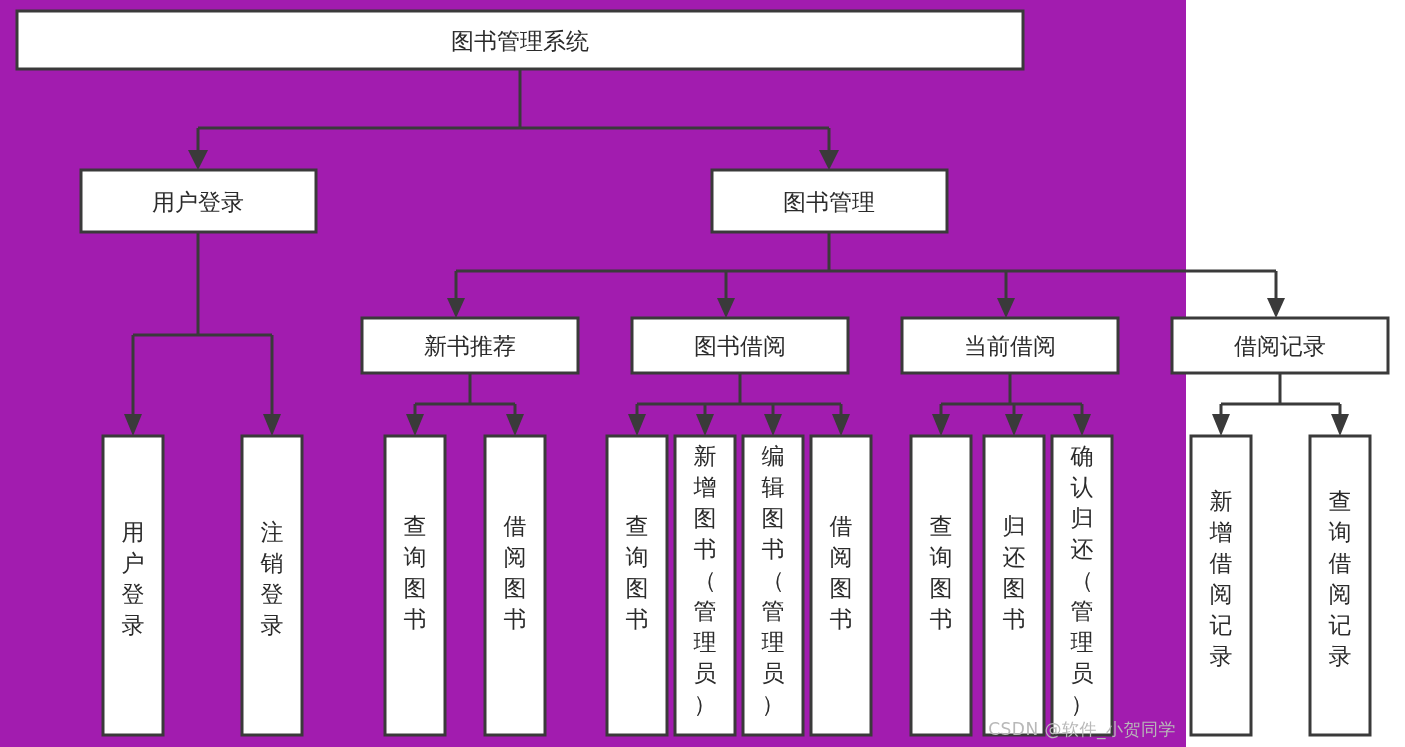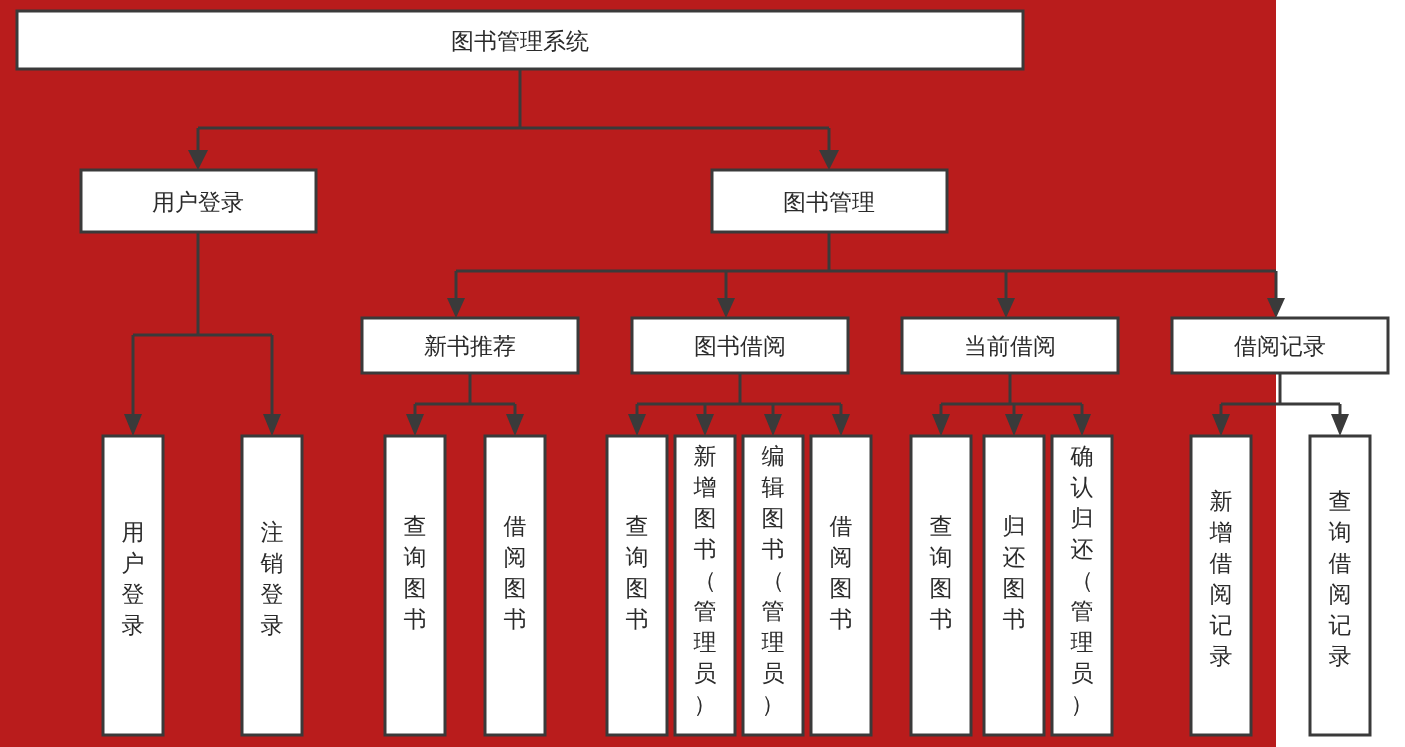--- a/index.html
+++ b/index.html
@@ -8,23 +8,23 @@
     background: #ffffff;
   }
   body {
     width: 1405px;
     height: 747px;
     font-family: "DejaVu Sans", "Liberation Sans", sans-serif;
     overflow: hidden;
   }
   #diagram-root {
     position: relative;
-    width: 1276px;
+    width: 1186px;
     height: 747px;
-    background: #b91c1c;
+    background: #a21caf;
   }
   svg.diagram-canvas {
     position: absolute;
     top: 0;
     left: 0;
     width: 1405px;
     height: 747px;
   }
   .node-rect {
     fill: #ffffff;
@@ -222,13 +222,14 @@
         <rect class="node-rect" x="1191" y="436" width="60" height="299"></rect>
         <text class="node-label-v"><tspan x="1221" y="508.5">新</tspan><tspan x="1221" y="539.5">增</tspan><tspan x="1221" y="570.5">借</tspan><tspan x="1221" y="601.5">阅</tspan><tspan x="1221" y="632.5">记</tspan><tspan x="1221" y="663.5">录</tspan></text>
       </g>
       <g>
         <rect class="node-rect" x="1310" y="436" width="60" height="299"></rect>
         <text class="node-label-v"><tspan x="1340" y="508.5">查</tspan><tspan x="1340" y="539.5">询</tspan><tspan x="1340" y="570.5">借</tspan><tspan x="1340" y="601.5">阅</tspan><tspan x="1340" y="632.5">记</tspan><tspan x="1340" y="663.5">录</tspan></text>
       </g>
     </g>
   </svg>
 
+  <div class="watermark">CSDN @软件_小贺同学</div>
 </div>
 
 </body></html>

